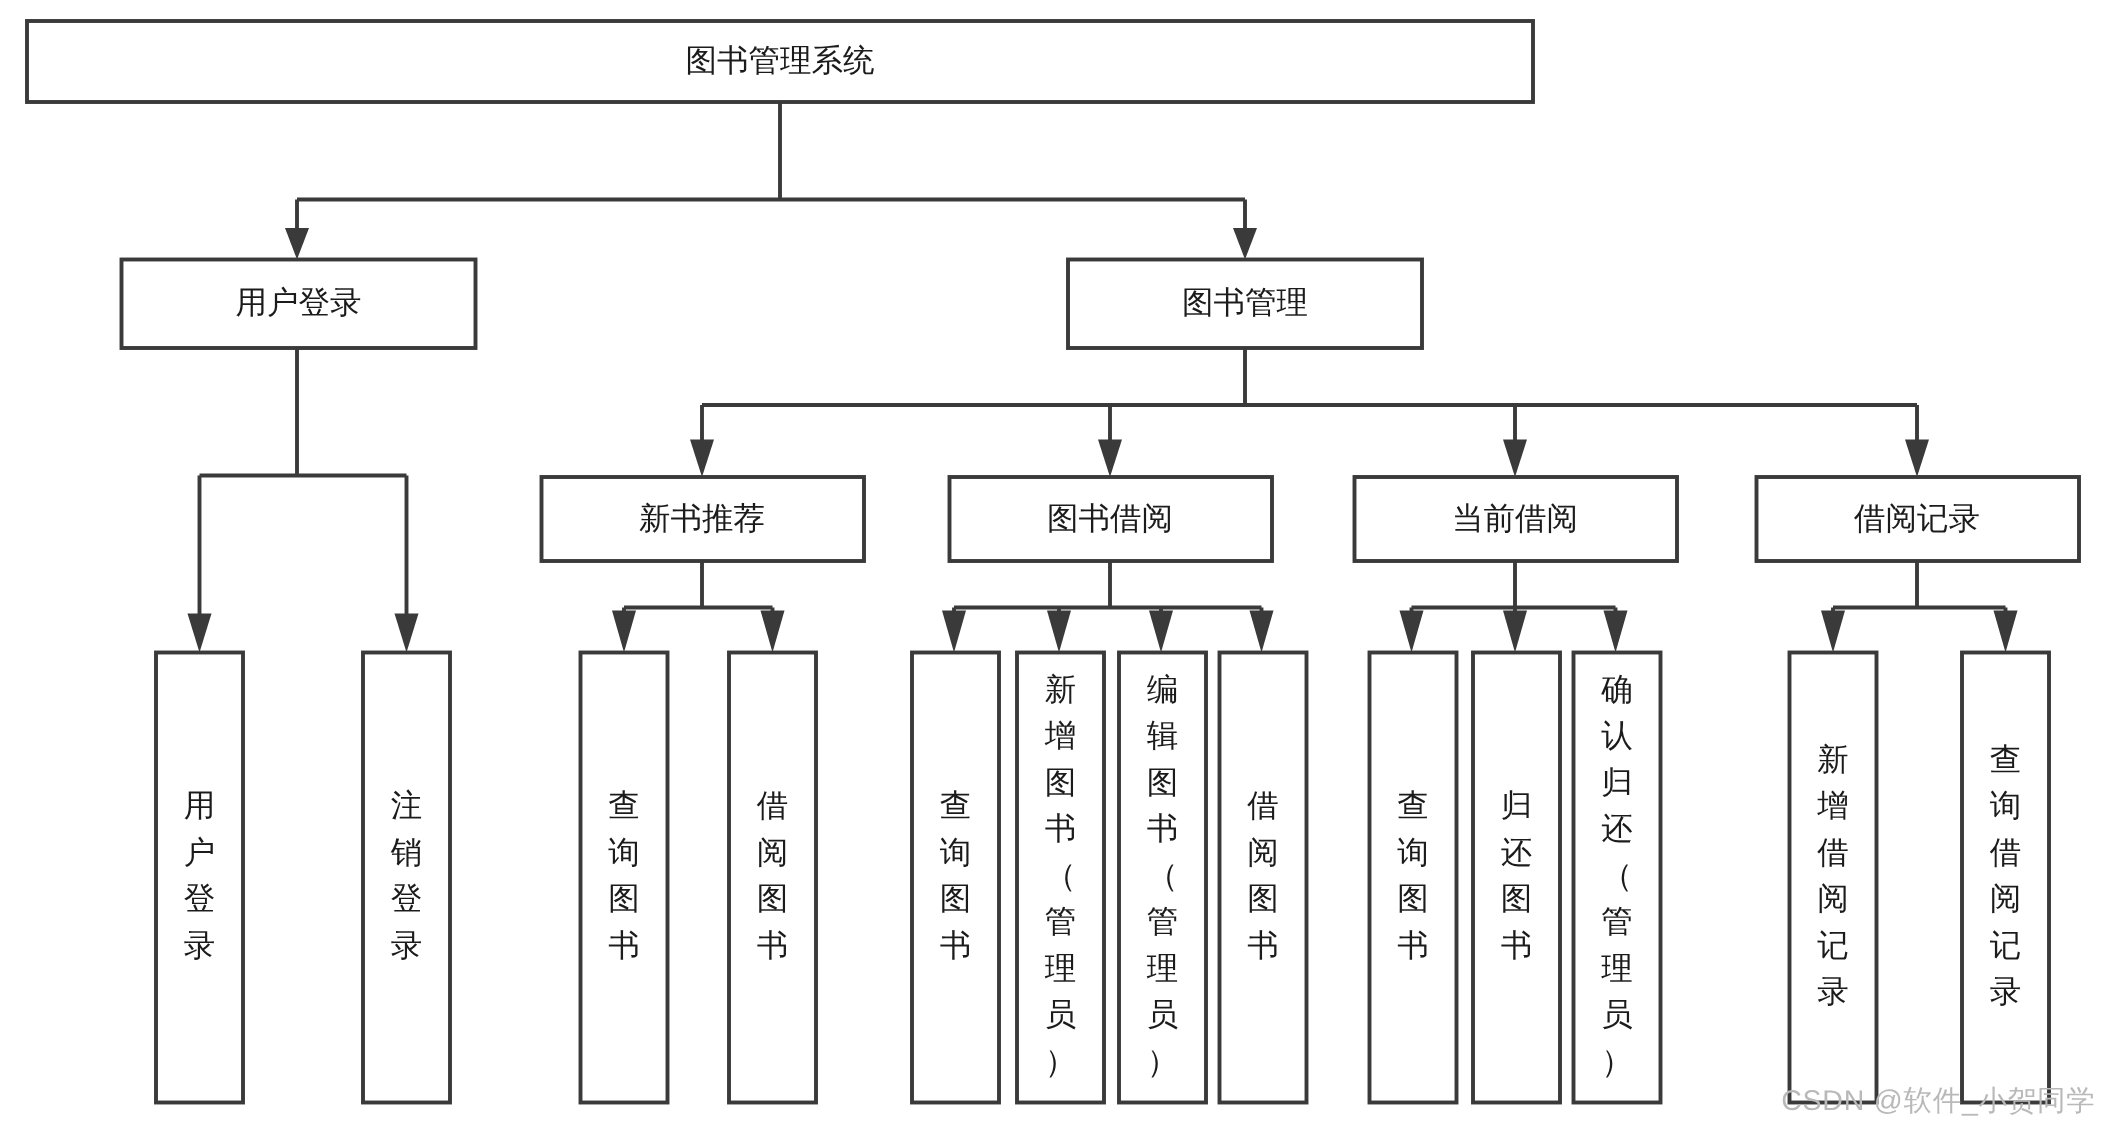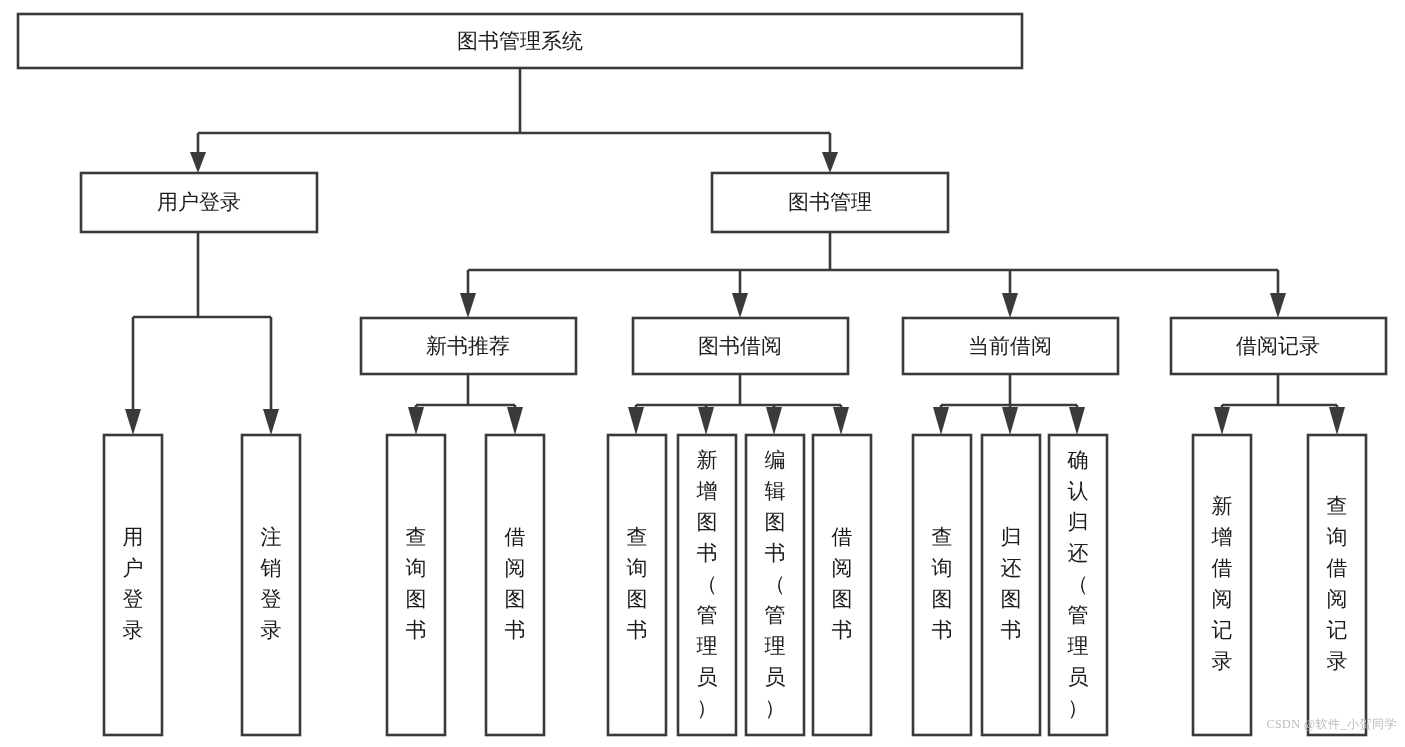--- a/index.html
+++ b/index.html
@@ -43,23 +43,23 @@
     fill: none;
     stroke-linecap: butt;
   }
   .arrow-head {
     fill: #3a3a3a;
     stroke: none;
   }
   .watermark {
     position: absolute;
     right: 8px;
-    bottom: 14px;
-    font-family: Liberation Serif, serif;
-    font-size: 12px;
+    bottom: 0;
+    font-family: Liberation Sans, sans-serif;
+    font-size: 19px;
     color: #b9b9b9;
     letter-spacing: 0.5px;
     white-space: nowrap;
     pointer-events: none;
   }
 </style>
 </head>
 <body>
 
 <svg id="diagram" viewBox="0 0 1405 747" xmlns="http://www.w3.org/2000/svg">

